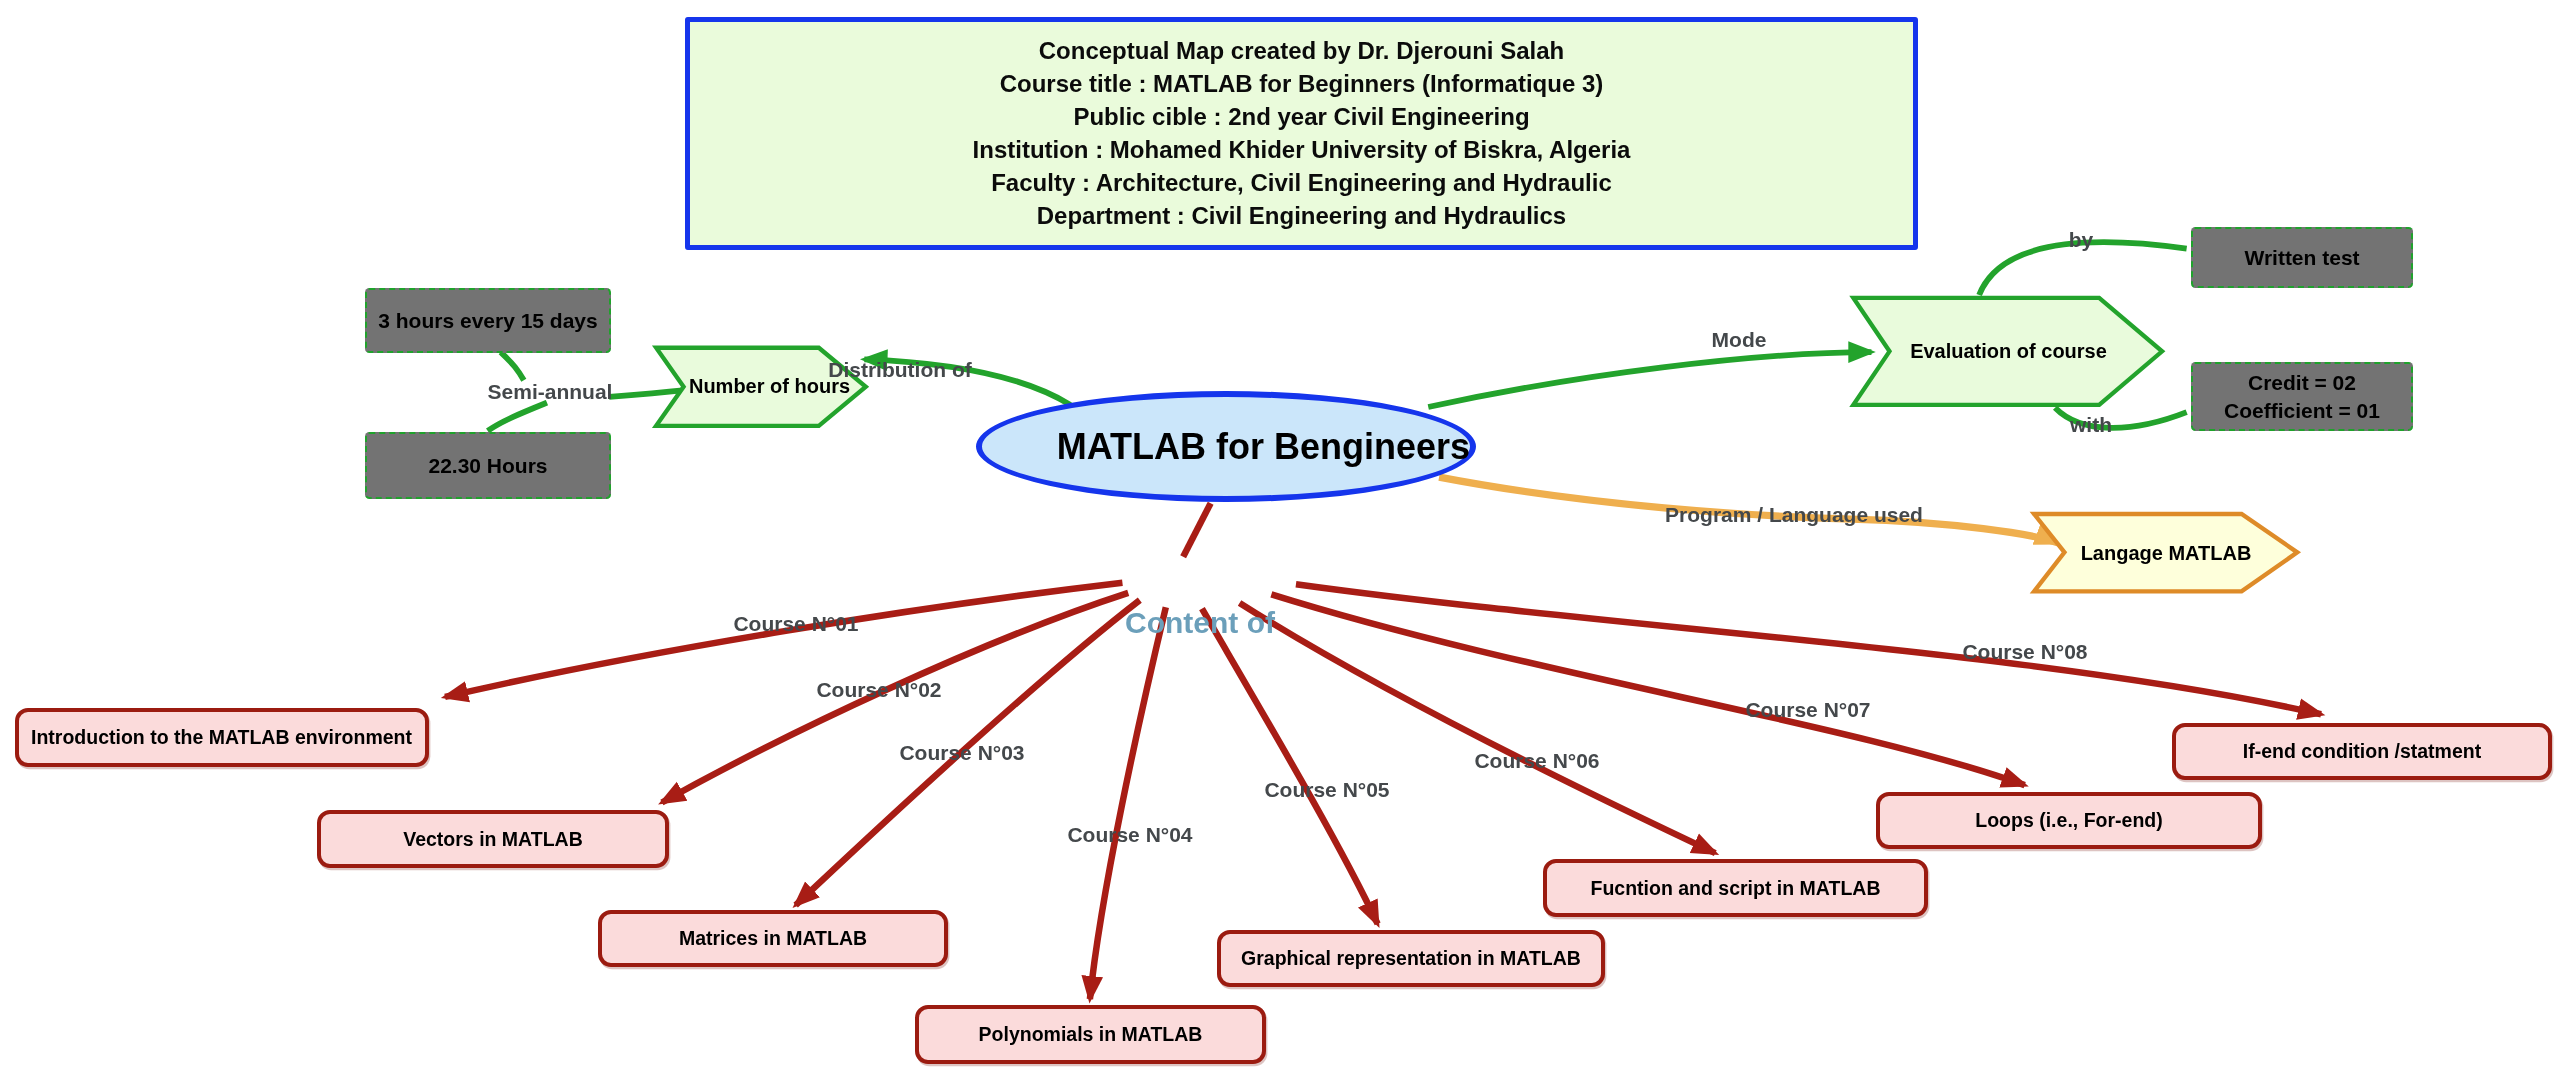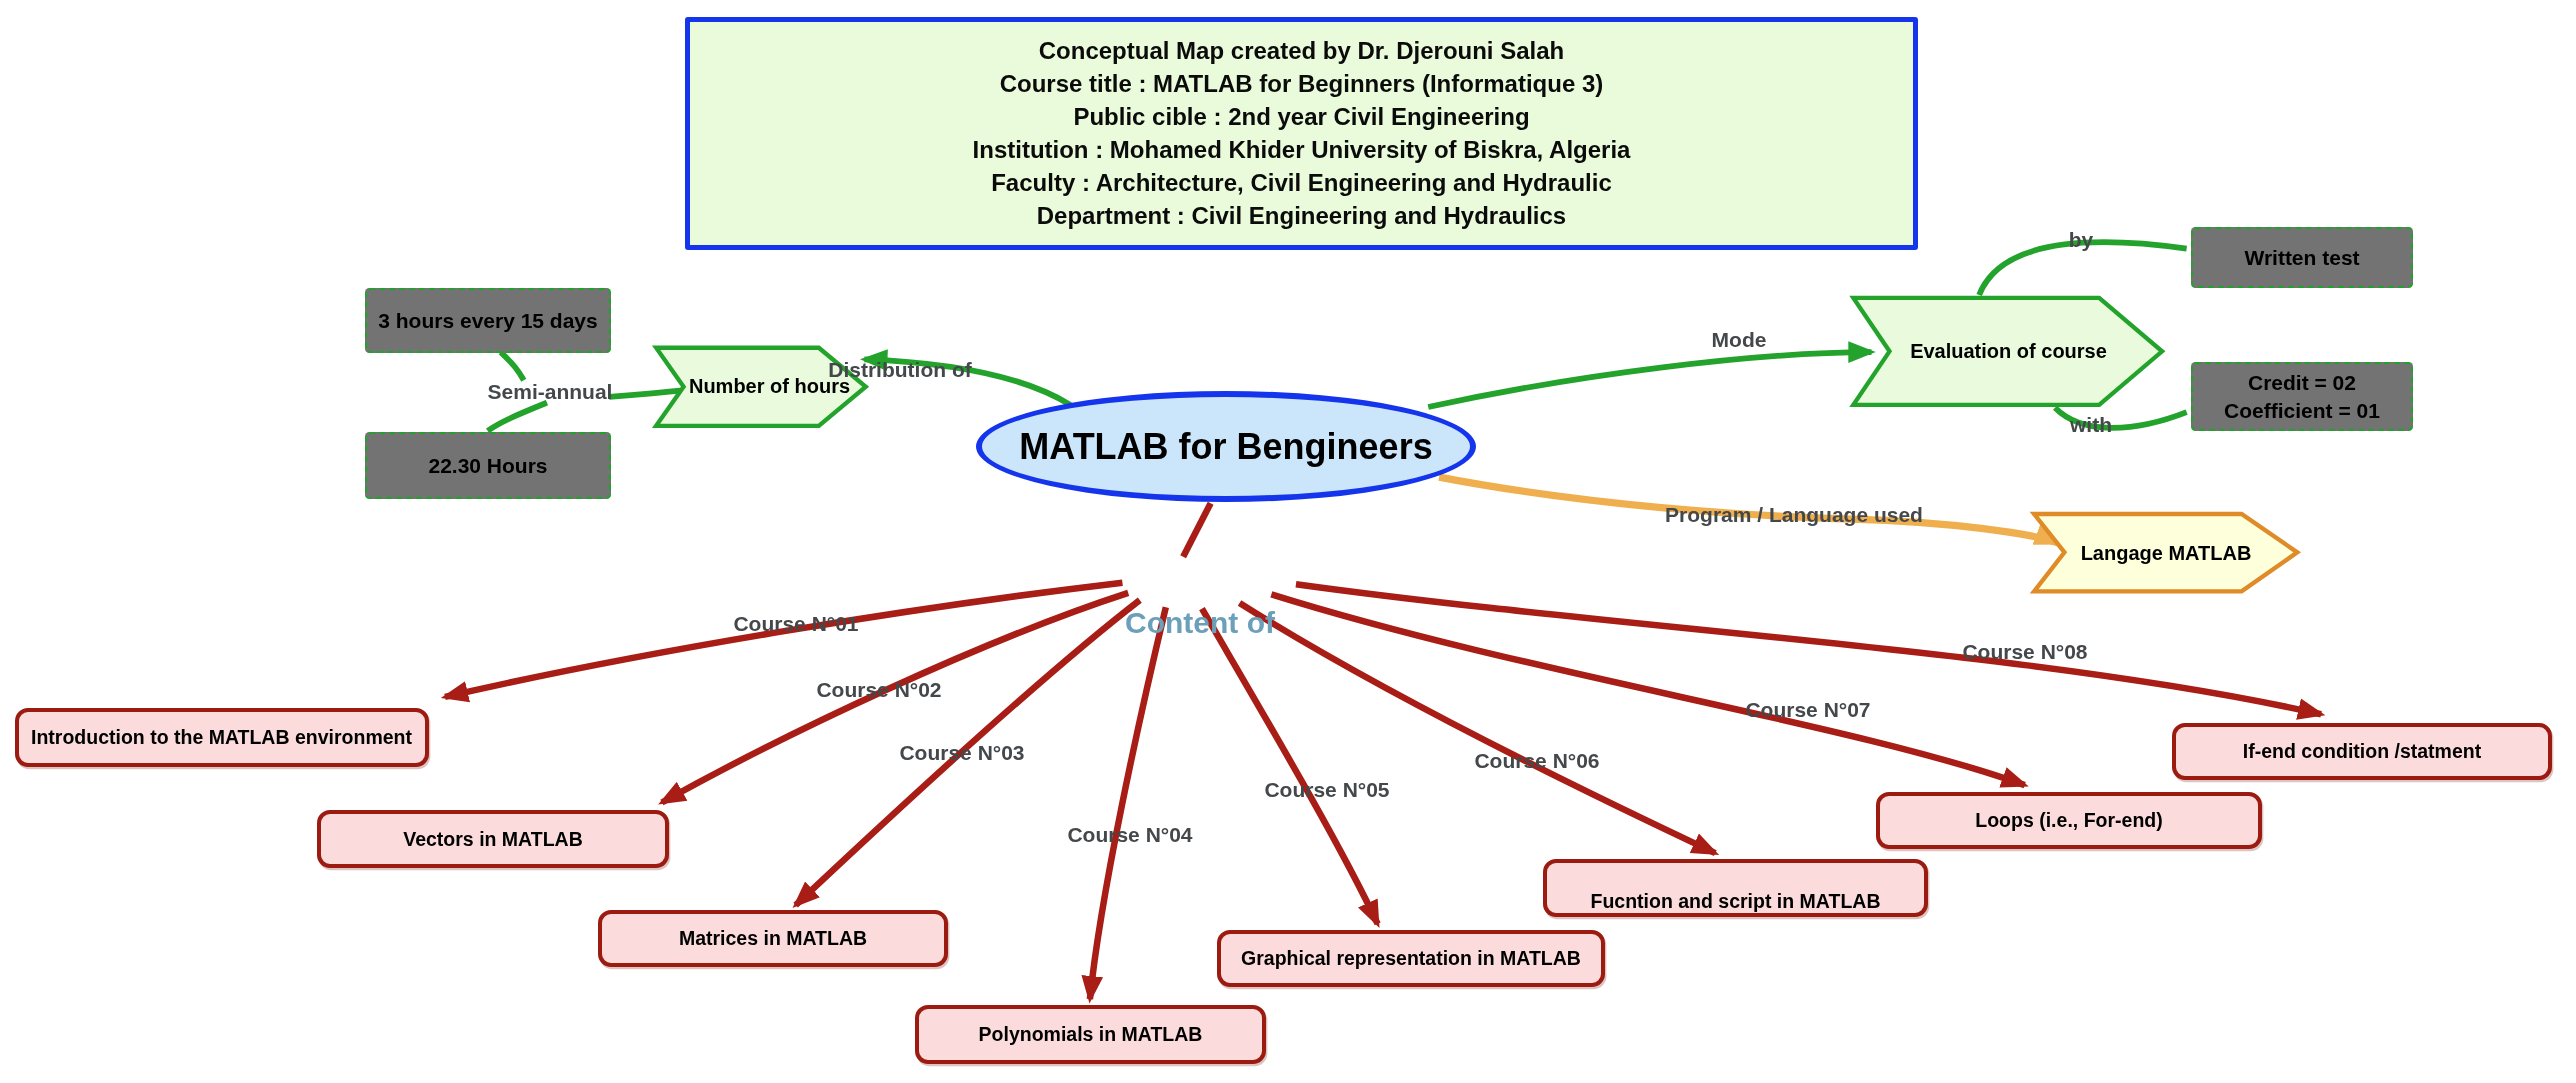--- a/index.html
+++ b/index.html
@@ -80,21 +80,21 @@
 
   <div class="abs header-box" style="left:685px;top:16.6px;width:1233px;height:233px;">
     <div>Conceptual Map created by Dr. Djerouni Salah</div>
     <div>Course title : MATLAB for Beginners (Informatique 3)</div>
     <div>Public cible : 2nd year Civil Engineering</div>
     <div>Institution : Mohamed Khider University of Biskra, Algeria</div>
     <div>Faculty : Architecture, Civil Engineering and Hydraulic</div>
     <div>Department : Civil Engineering and Hydraulics</div>
   </div>
 
-  <div class="abs ellipse" style="left:976px;top:391px;width:500px;height:111px;">
+  <div class="abs ellipse" style="left:976px;top:391px;width:500px;height:111px;justify-content:flex-end;">
       <span>MATLAB for Bengineers</span>
     </div>
 
   <div class="abs dashed-box" style="left:365px;top:288px;width:246px;height:65px;">
       <span>3 hours every 15 days</span>
     </div>
   <div class="abs dashed-box" style="left:365px;top:432px;width:246px;height:67px;">
       <span>22.30 Hours</span>
     </div>
   <div class="abs chev-text" style="left:673px;top:346px;width:193px;height:81px;">
@@ -141,21 +141,21 @@
     </div>
   <div class="abs course-box" style="left:598px;top:910px;width:350px;height:57px;">
       <span>Matrices in MATLAB</span>
     </div>
   <div class="abs course-box" style="left:915px;top:1005px;width:351px;height:59px;">
       <span>Polynomials in MATLAB</span>
     </div>
   <div class="abs course-box" style="left:1217px;top:930px;width:388px;height:57px;">
       <span>Graphical representation in MATLAB</span>
     </div>
-  <div class="abs course-box" style="left:1543px;top:859px;width:385px;height:58px;align-items:flex-end;">
+  <div class="abs course-box" style="left:1543px;top:859px;width:385px;height:58px;">
       <span>Fucntion and script in MATLAB</span>
     </div>
   <div class="abs course-box" style="left:1876px;top:792px;width:386px;height:57px;">
       <span>Loops (i.e., For-end)</span>
     </div>
   <div class="abs course-box" style="left:2172px;top:723px;width:380px;height:57px;">
       <span>If-end condition /statment</span>
     </div>
 
 </div>

